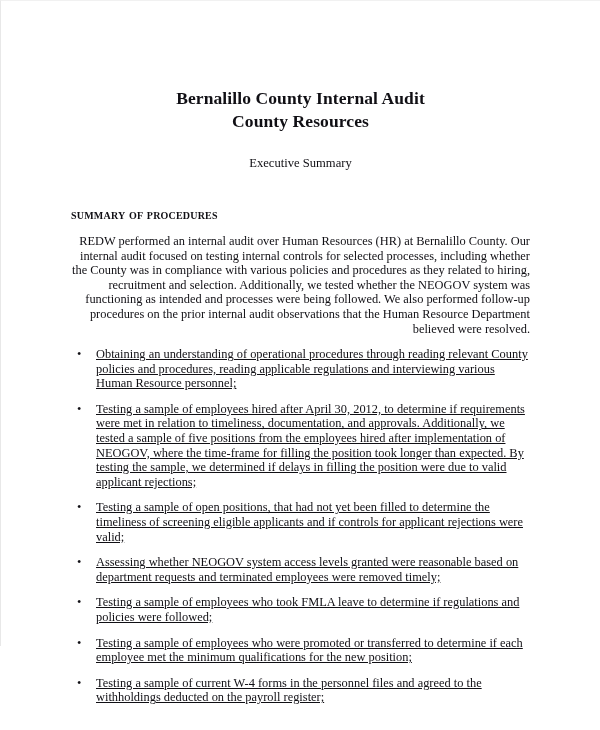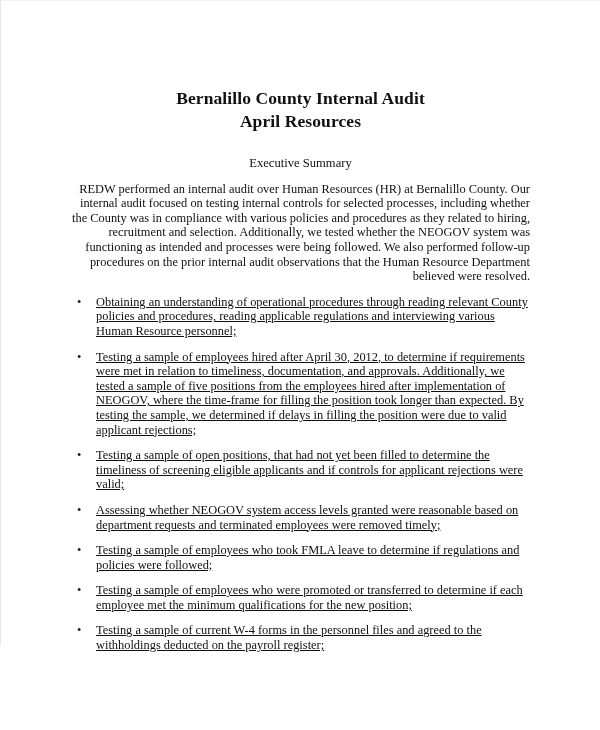--- a/index.html
+++ b/index.html
@@ -107,25 +107,26 @@
   }
 </style>
 </head>
 <body>
 
 <div class="page">
   <div class="content">
 
     <h1 class="doc-title">
       <span>Bernalillo County Internal Audit</span>
-      <span class="line2">April Resources</span>
+      <span class="line2">County Resources</span>
     </h1>
 
     <h2 class="doc-subtitle">Executive Summary</h2>
 
+    <h3 class="section-heading">Summary of Procedures</h3>
 
     <p class="body-par">REDW performed an internal audit over Human Resources (HR) at Bernalillo County. Our internal audit focused on testing internal controls for selected processes, including whether the County was in compliance with various policies and procedures as they related to hiring, recruitment and selection. Additionally, we tested whether the NEOGOV system was functioning as intended and processes were being followed. We also performed follow-up procedures on the prior internal audit observations that the Human Resource Department believed were resolved.</p>
 
 
     <ul class="bullets">
       <li>
         <span class="bullet-dot">•</span>
         <span class="bullet-text">Obtaining an understanding of operational procedures through reading relevant County policies and procedures, reading applicable regulations and interviewing various Human Resource personnel;</span>
       </li>
       <li>

